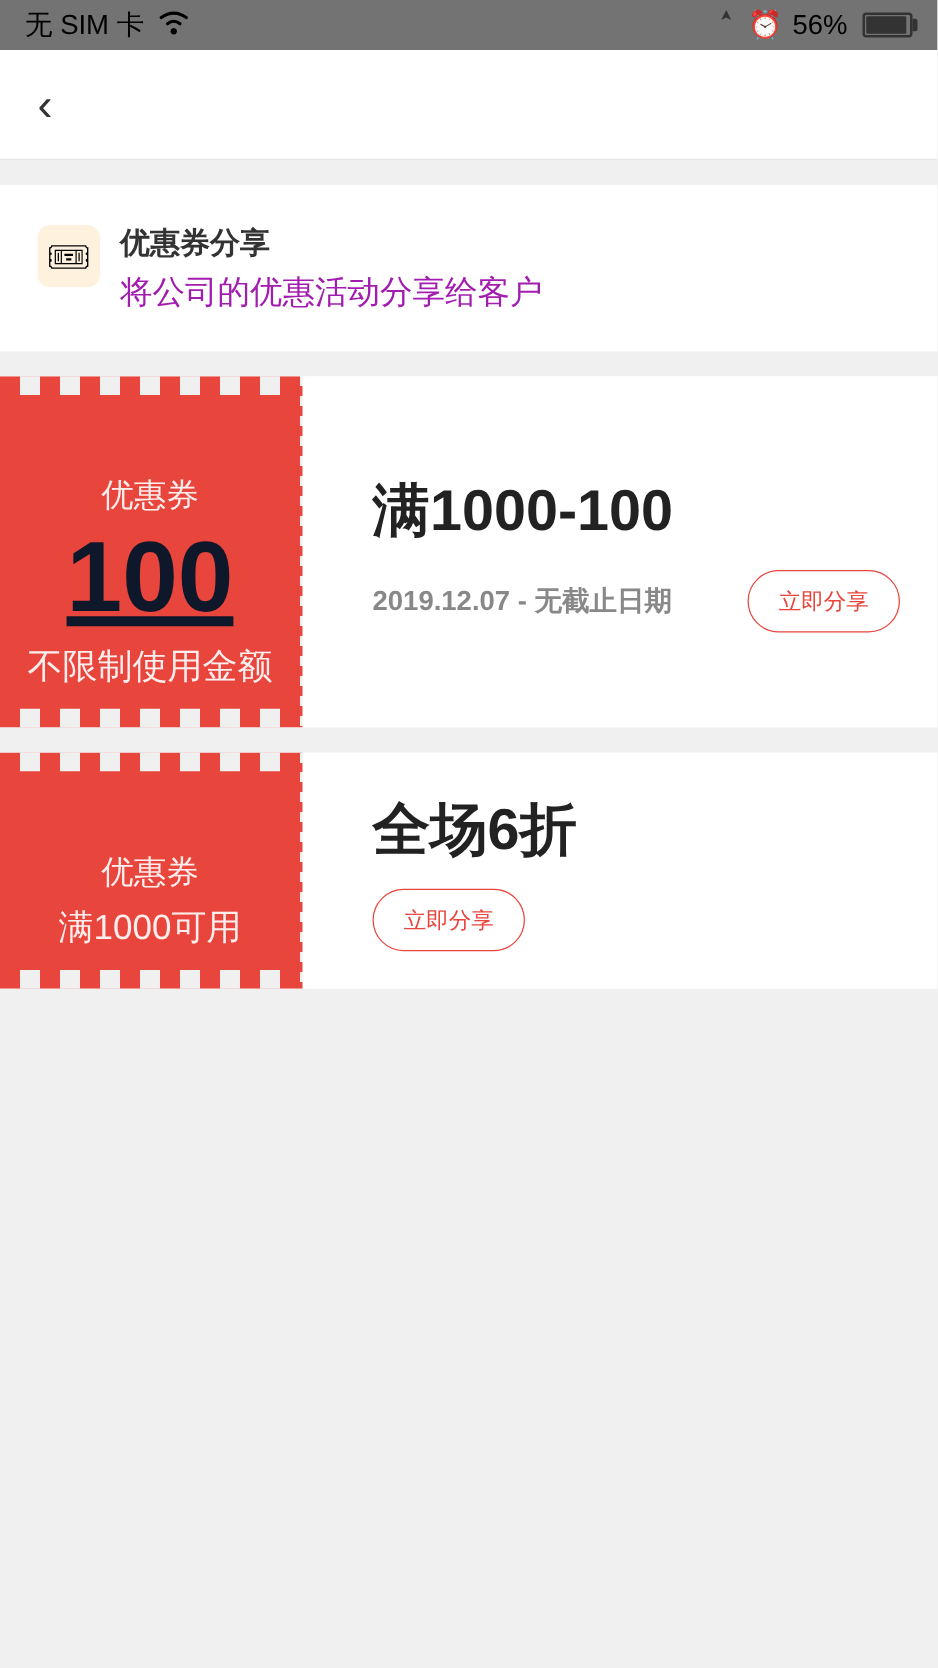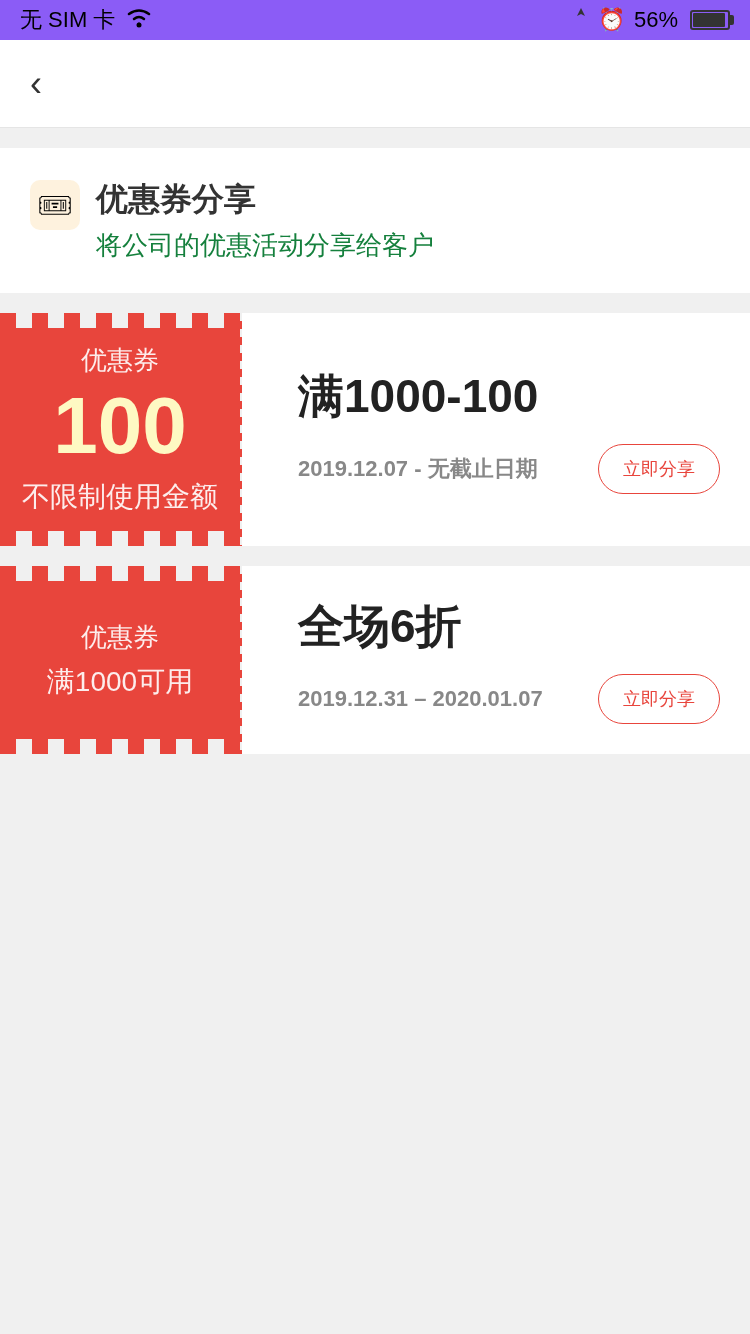--- a/index.html
+++ b/index.html
@@ -8,21 +8,21 @@
       width: 750px;
       min-height: 1334px;
       background: #f0f0f0;
       font-family: -apple-system, 'PingFang SC', 'Helvetica Neue', sans-serif;
     }
 
     
     .status-bar {
       width: 100%;
       height: 40px;
-      background: #8b5cf6;
+      background: #737373;
       display: flex;
       align-items: center;
       justify-content: space-between;
       padding: 0 20px;
       font-size: 24px;
       font-weight: 500;
     }
     .status-left {
       display: flex;
       align-items: center;
@@ -105,28 +105,28 @@
       align-items: flex-start;
       gap: 16px;
     }
     .section-icon {
       width: 50px;
       height: 50px;
       flex-shrink: 0;
       margin-top: 2px;
     }
     .section-text h2 {
-      font-size: 32px;
+      font-size: 24px;
       font-weight: 600;
       color: #333;
       margin-bottom: 6px;
     }
     .section-text p {
       font-size: 26px;
-      color: #15803d;
+      color: #a21caf;
     }
 
     
     .coupon-list {
       margin-top: 20px;
       display: flex;
       flex-direction: column;
       gap: 0;
     }
 
@@ -184,27 +184,29 @@
         #f0f0f0 16px,
         #f0f0f0 32px
       );
       background-size: 32px 16px;
     }
 
     .coupon-label {
       color: rgba(255,255,255,0.9);
       font-size: 26px;
       margin-bottom: 8px;
+      margin-top: 48px;
     }
     .coupon-amount {
-      color: #fef9c3;
+      color: #0f172a;
       font-size: 80px;
       font-weight: 700;
       line-height: 1;
       margin-bottom: 12px;
+      text-decoration: underline;
     }
     .coupon-condition {
       color: rgba(255,255,255,0.9);
       font-size: 28px;
       text-align: center;
     }
 
     
     .coupon-divider {
       width: 2px;
@@ -328,20 +330,19 @@
     </div>
     <div class="coupon-card">
       <div class="coupon-left">
         <span class="coupon-label">优惠券</span>
         <span class="coupon-condition">满1000可用</span>
       </div>
       <div class="coupon-divider"></div>
       <div class="coupon-right">
         <div class="coupon-title">全场6折</div>
         <div class="coupon-meta">
-          <span class="coupon-date">2019.12.31 – 2020.01.07</span>
           <button class="share-btn">立即分享</button>
         </div>
       </div>
     </div>
   </div>
 
 <div class="bottom-area"></div>
 
 </body></html>

